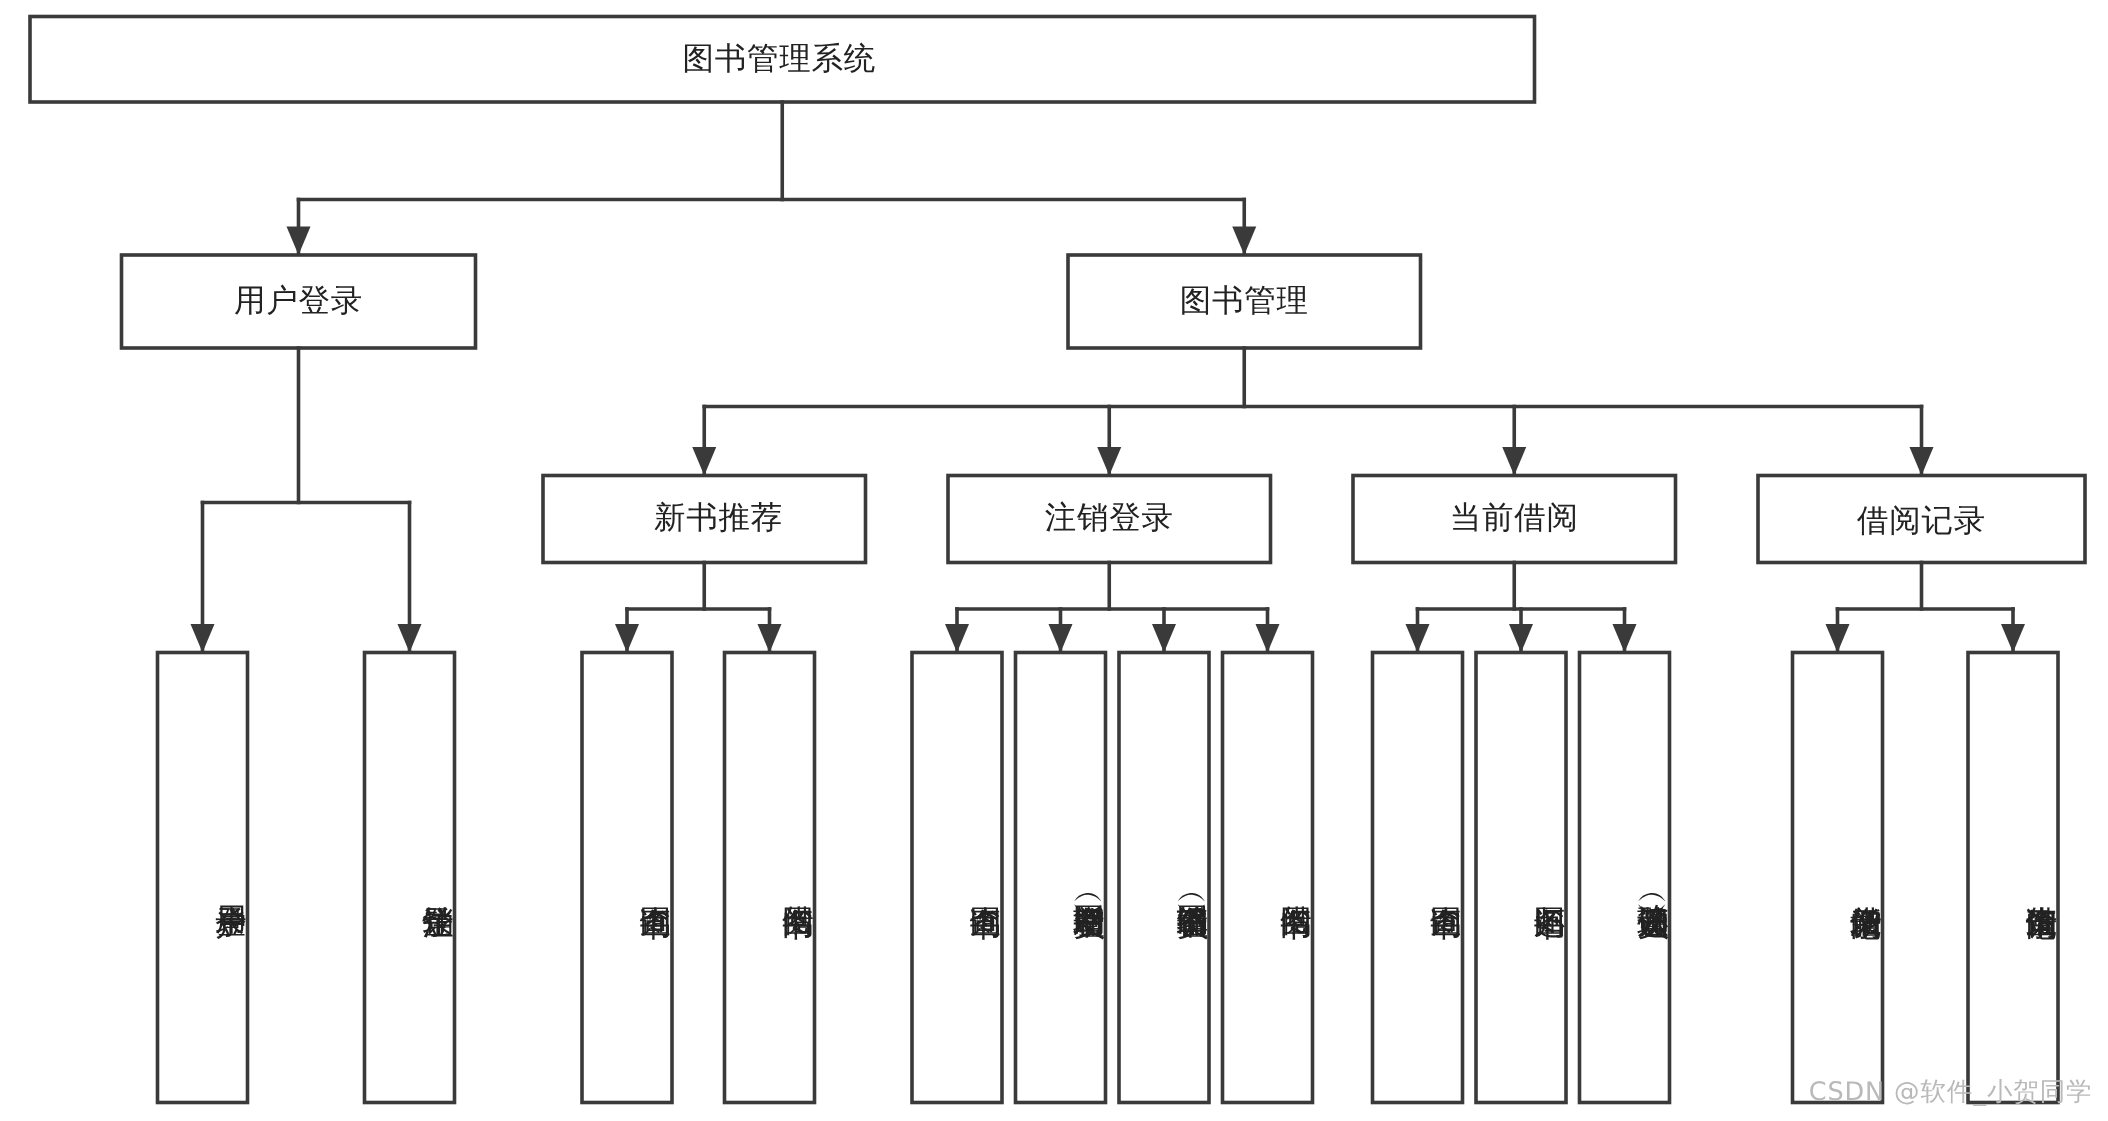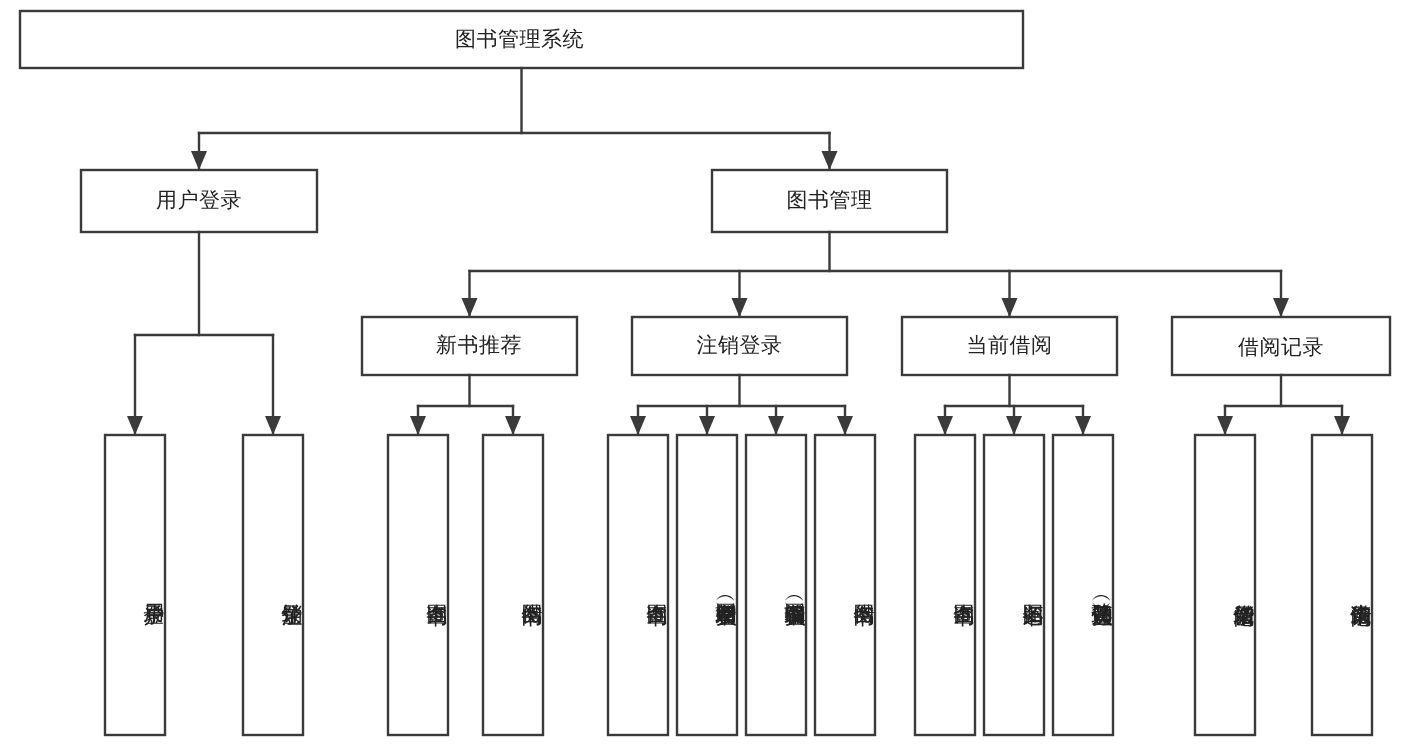--- a/index.html
+++ b/index.html
@@ -171,13 +171,14 @@
       <div class="node-label vert" style="left: 608px; top: 435px; width: 60px; height: 300px;">查询图书</div>
       <div class="node-label vert" style="left: 677px; top: 435px; width: 60px; height: 300px;">新增图书（管理员）</div>
       <div class="node-label vert" style="left: 746px; top: 435px; width: 60px; height: 300px;">编辑图书（管理员）</div>
       <div class="node-label vert" style="left: 815px; top: 435px; width: 60px; height: 300px;">借阅图书</div>
       <div class="node-label vert" style="left: 915px; top: 435px; width: 60px; height: 300px;">查询图书</div>
       <div class="node-label vert" style="left: 984px; top: 435px; width: 60px; height: 300px;">归还图书</div>
       <div class="node-label vert" style="left: 1053px; top: 435px; width: 60px; height: 300px;">确认归还（管理员）</div>
       <div class="node-label vert" style="left: 1195px; top: 435px; width: 60px; height: 300px;">新增借阅记录</div>
       <div class="node-label vert" style="left: 1312px; top: 435px; width: 60px; height: 300px;">查询借阅记录</div>
     </div>
+  <div class="watermark">CSDN @软件_小贺同学</div>
 </div>
 
 </body></html>

